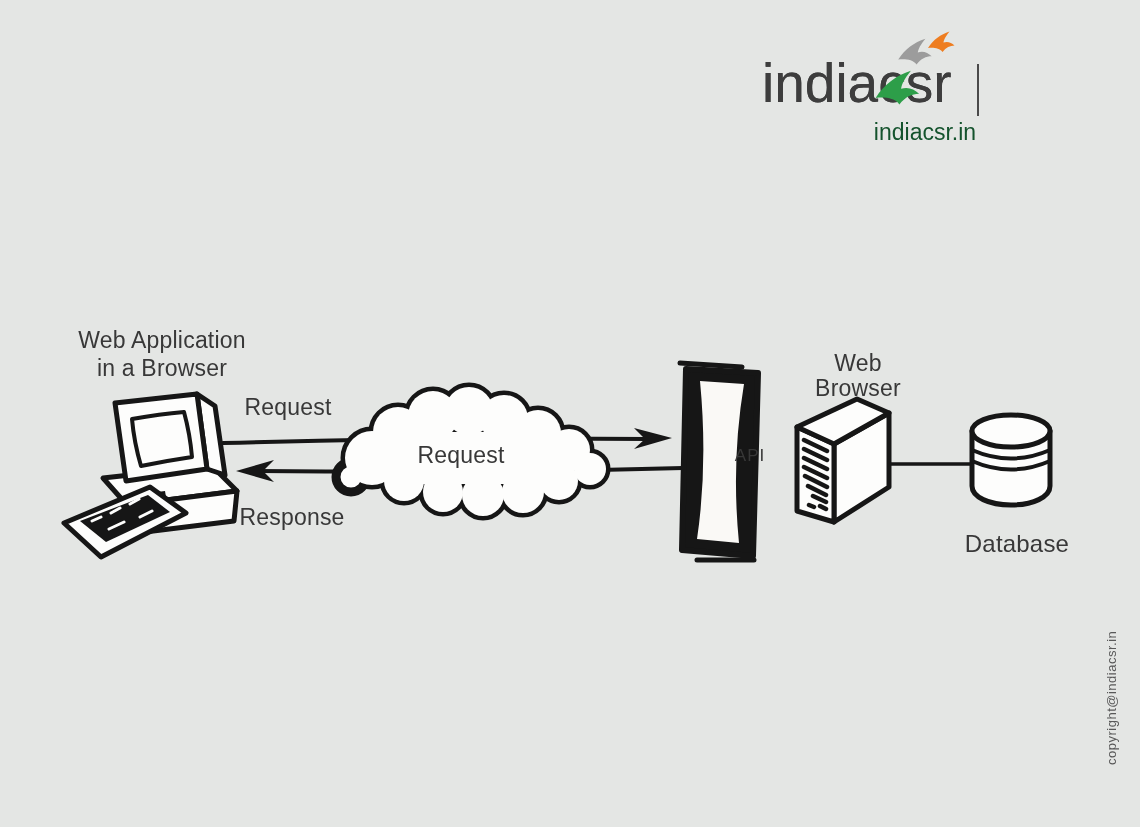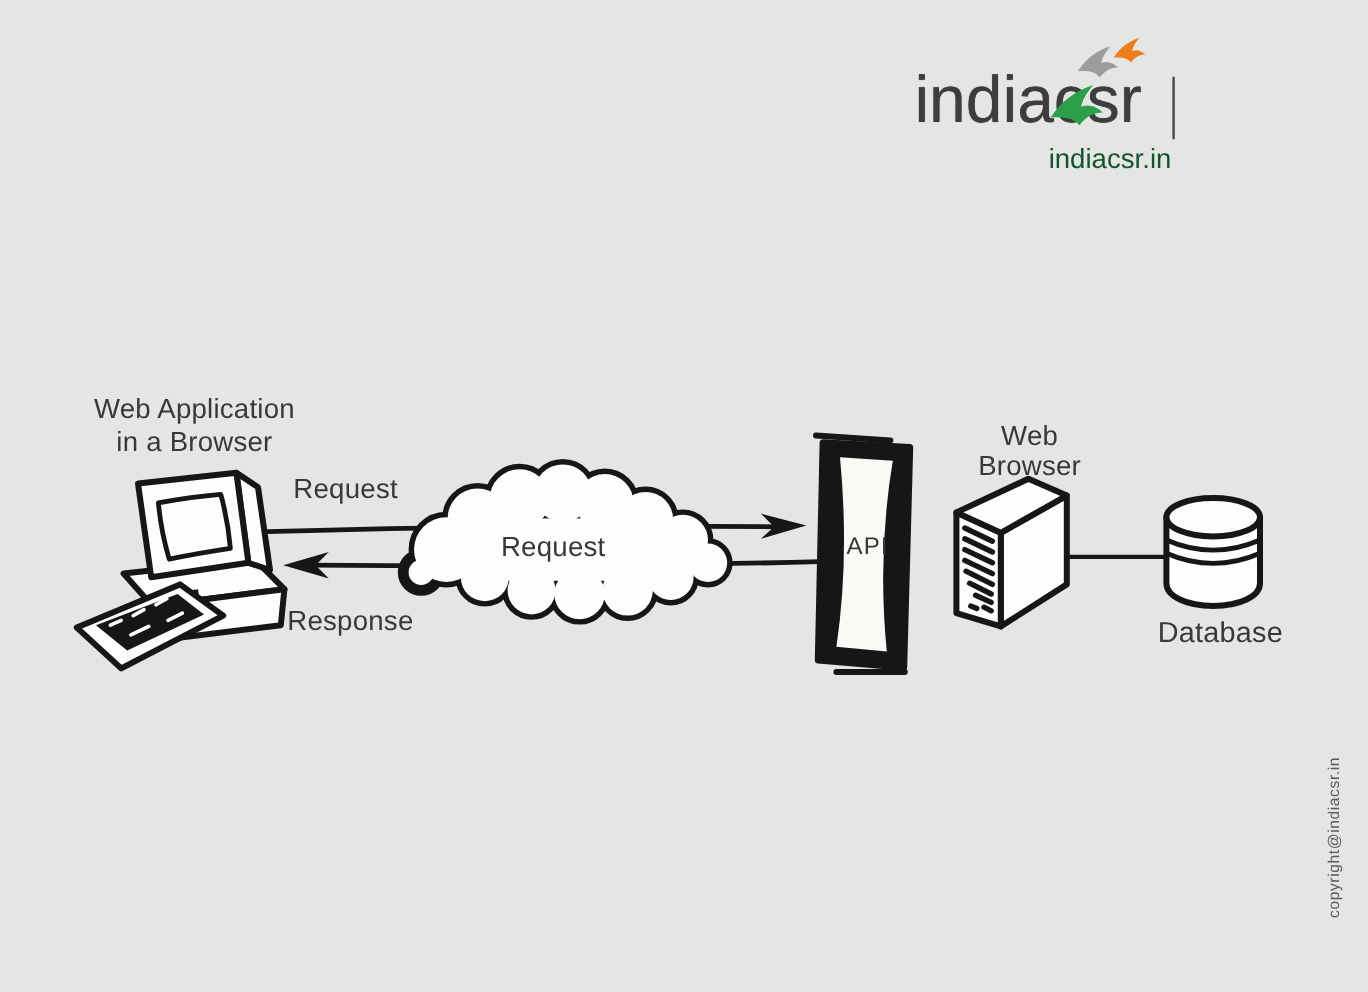--- a/index.html
+++ b/index.html
@@ -22,21 +22,21 @@
   .cloud-fill{fill:#fdfdfc;stroke:none;}
 
   
   .dlabel{
     position:absolute;transform:translateX(-50%);
     color:var(--label-text,#383838);
     font-size:23px;font-weight:500;letter-spacing:.2px;
     text-align:center;white-space:nowrap;line-height:28px;
   }
   .dlabel.small-lh{line-height:25px;margin-top:18px;}
-  .api-label{font-size:20px;letter-spacing:1px;}
+  .api-label{font-size:17px;letter-spacing:1px;margin-left:27px;}
   .db-label{font-size:24px;}
 
   
   .logo-wordmark{
     position:absolute;left:762px;top:56px;
     font-size:55px;font-weight:500;letter-spacing:0;
     color:var(--logo-text,#3d3d3d);
     text-shadow:0 0 .6px currentColor;
     line-height:1;
   }
@@ -153,21 +153,21 @@
 
   <div class="dlabel" style="left:461px;top:441px;">Request</div>
 
   <div class="dlabel api-label" style="left:723px;top:442px;">API</div>
 
   <div class="dlabel small-lh" style="left:858px;top:333px;">
     <div>Web</div>
     <div>Browser</div>
   </div>
 
-  <div class="dlabel db-label" style="left:1017px;top:514px;">Database</div>
+  <div class="dlabel db-label" style="left:1017px;top:530px;">Database</div>
 
   <div class="logo-wordmark">indiacsr</div>
 
   <svg class="abs" style="left:866px;top:28px;" width="100" height="78" viewBox="0 0 100 78">
     <g>
       <path d="M2,34 C13,17 27,7 45,1 C37,11 34,17 33,23 C41,20 49,23 55,29 C46,29 38,33 31,42 C25,34 14,33 2,34 Z" transform="translate(8,42) scale(0.82)" fill="var(--bird-green,#2d9e49)"></path>
       <path d="M2,34 C13,17 27,7 45,1 C37,11 34,17 33,23 C41,20 49,23 55,29 C46,29 38,33 31,42 C25,34 14,33 2,34 Z" transform="translate(31,10) scale(0.63)" fill="var(--bird-gray,#9c9c9c)"></path>
       <path d="M2,34 C13,17 27,7 45,1 C37,11 34,17 33,23 C41,20 49,23 55,29 C46,29 38,33 31,42 C25,34 14,33 2,34 Z" transform="translate(61,3) scale(0.5)" fill="var(--bird-orange,#ee7d20)"></path>
     </g>
   </svg>

